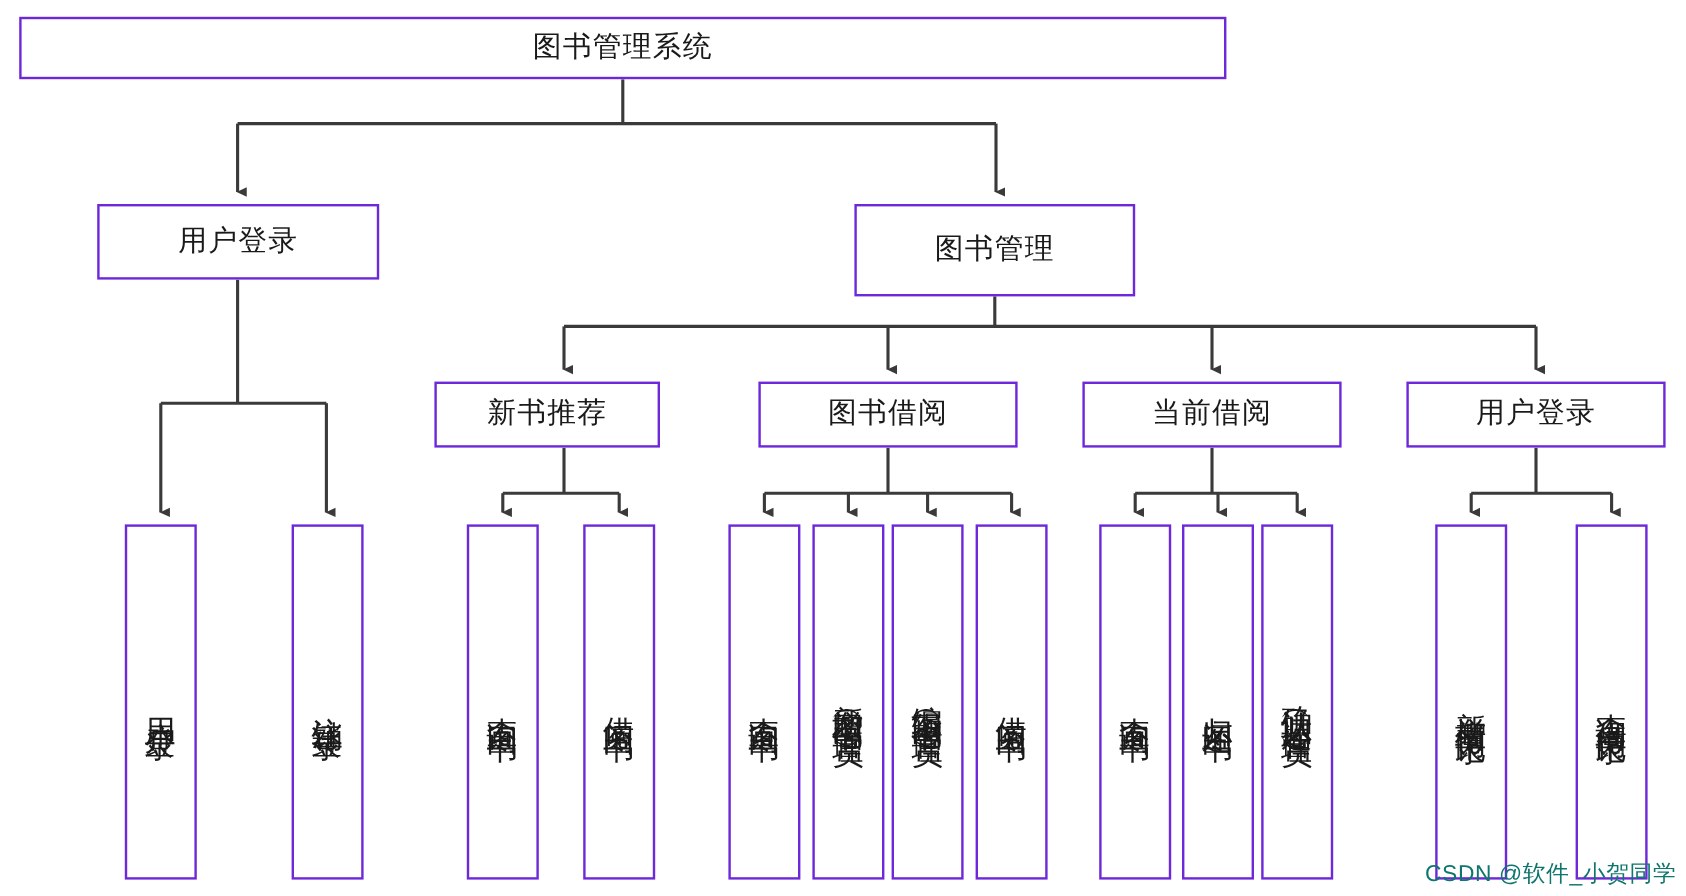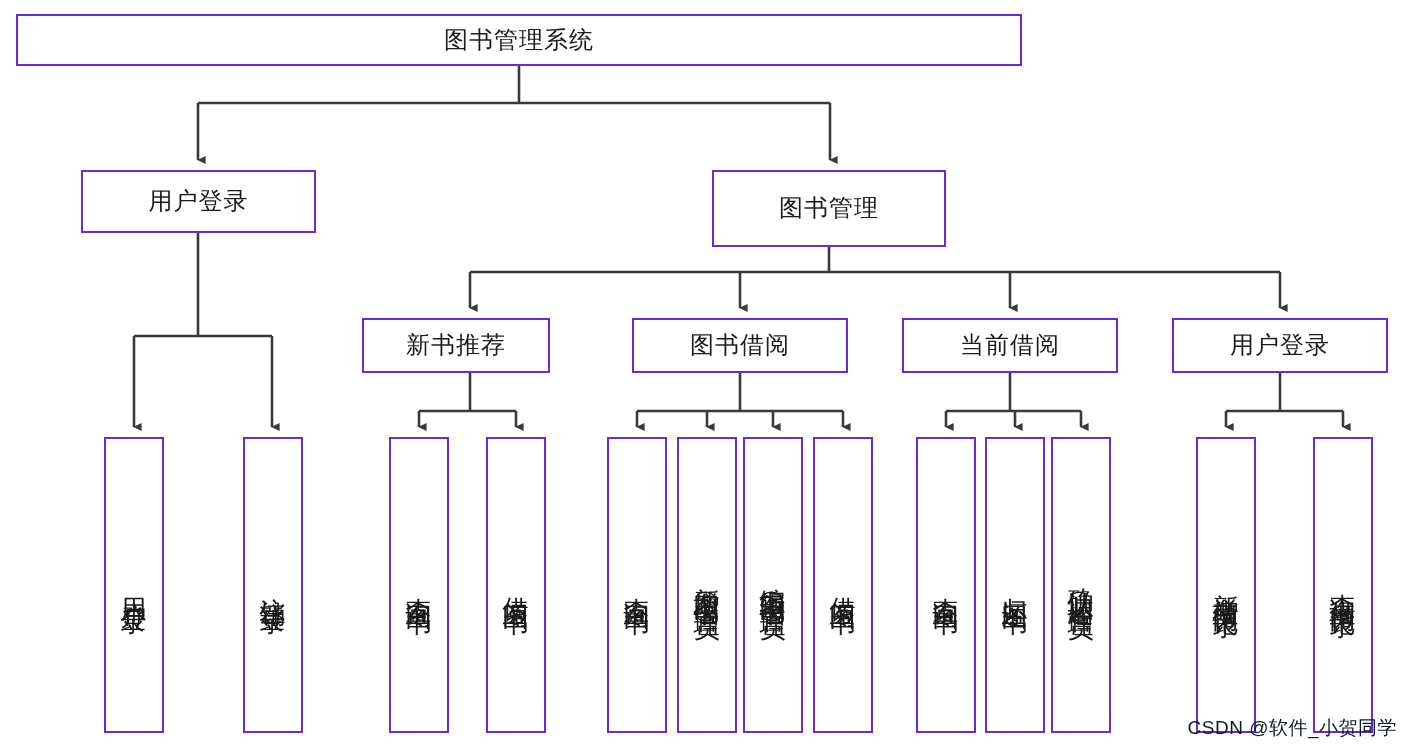--- a/index.html
+++ b/index.html
@@ -57,21 +57,21 @@
     font-size: 26px;
     letter-spacing: 4px;
     line-height: 1;
     white-space: nowrap;
   }
   #watermark {
     position: absolute;
     right: 8px;
     bottom: 6px;
     font-size: 19px;
-    color: #0f172a;
+    color: #0f766e;
     letter-spacing: 0.5px;
     white-space: nowrap;
     pointer-events: none;
     margin-top: 11px;
   }
 </style>
 </head>
 <body>
 
 <div id="canvas">

